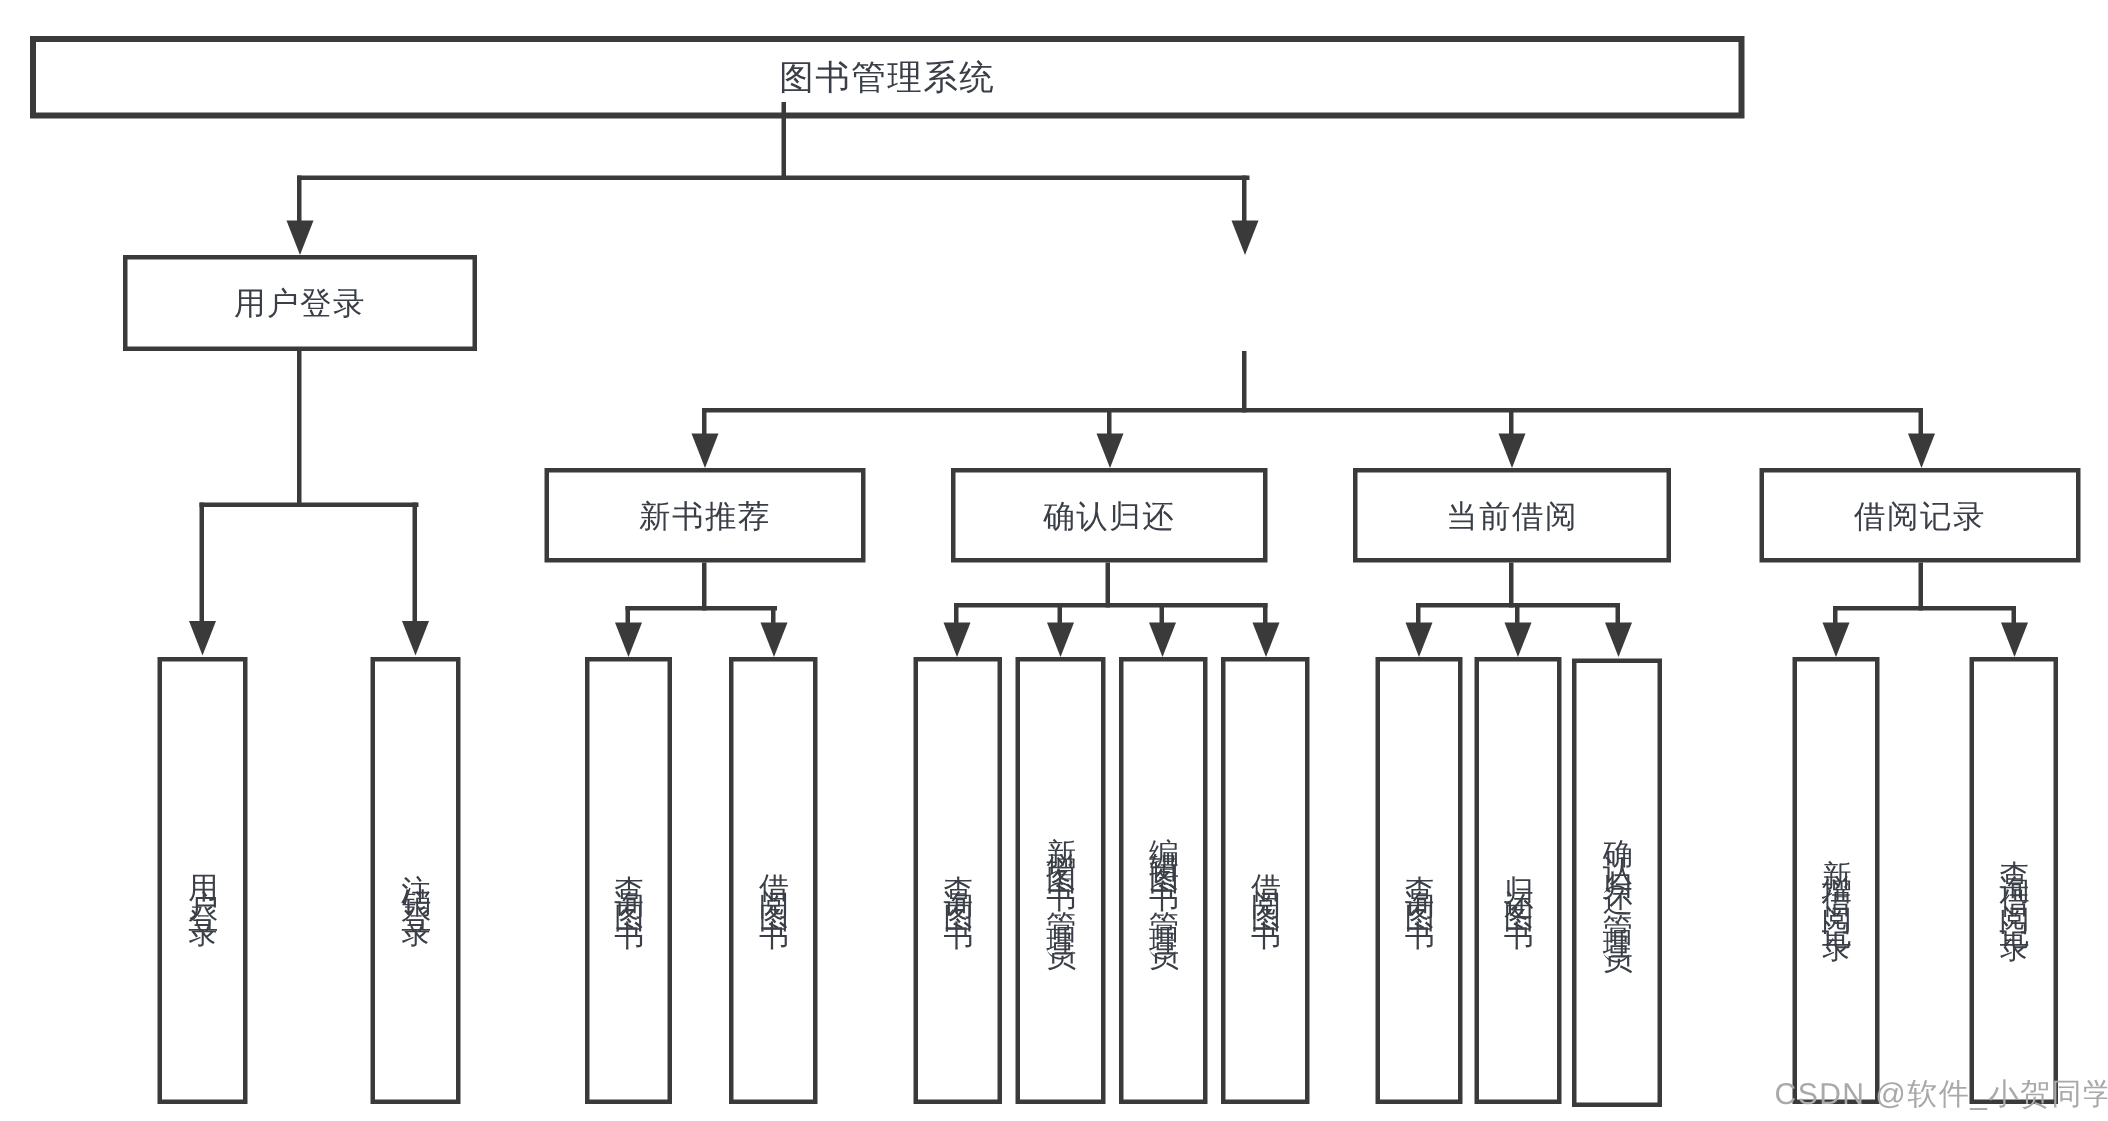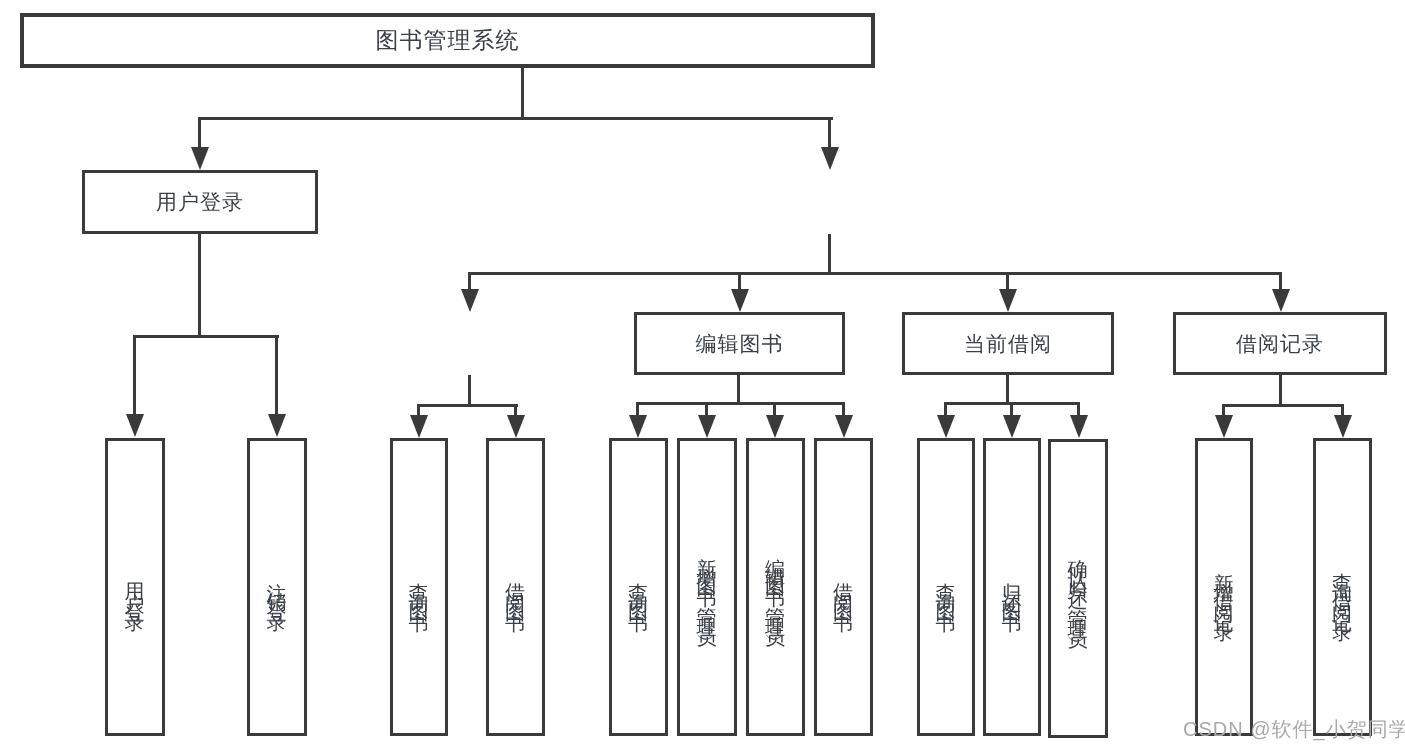--- a/index.html
+++ b/index.html
@@ -27,21 +27,21 @@
   .watermark{
     position:absolute;left:1183px;top:716px;font-size:20px;color:#a9a9a9;
     letter-spacing:1px;white-space:nowrap;z-index:5;
   }
 </style>
 </head>
 <body>
 
 <div class="canvas">
 
-  <div class="node root h" style="left:20px;top:13px;width:855px;height:55px;">
+  <div class="node root h" style="left:20px;top:24px;width:1143px;height:55px;">
     <span>图书管理系统</span>
   </div>
 
   <div class="vline" style="left:521px;top:68px;height:52px;"></div>
   <div class="hline" style="left:198px;top:117px;width:635px;"></div>
   <div class="vline" style="left:198px;top:117px;height:33px;"></div>
   <div class="arrow" style="left:191px;top:147px;"></div>
   <div class="vline" style="left:828px;top:117px;height:33px;"></div>
   <div class="arrow" style="left:821px;top:147px;"></div>
 
@@ -60,22 +60,25 @@
   <div class="hline" style="left:468px;top:272px;width:814px;"></div>
   <div class="vline" style="left:468px;top:272px;height:20px;"></div>
   <div class="arrow" style="left:461px;top:289px;"></div>
   <div class="vline" style="left:738px;top:272px;height:20px;"></div>
   <div class="arrow" style="left:731px;top:289px;"></div>
   <div class="vline" style="left:1006px;top:272px;height:20px;"></div>
   <div class="arrow" style="left:999px;top:289px;"></div>
   <div class="vline" style="left:1279px;top:272px;height:20px;"></div>
   <div class="arrow" style="left:1272px;top:289px;"></div>
 
+  <div class="node h" style="left:363px;top:312px;width:214px;height:63px;">
+    <span>新书推荐</span>
+  </div>
   <div class="node h" style="left:634px;top:312px;width:211px;height:63px;">
-    <span>编辑图书</span>
+    <span>确认归还</span>
   </div>
   <div class="node h" style="left:1173px;top:312px;width:214px;height:63px;">
     <span>借阅记录</span>
   </div>
   <div class="node h" style="left:902px;top:312px;width:212px;height:63px;">
     <span>当前借阅</span>
   </div>
 
   <div class="vline" style="left:468px;top:375px;height:32px;"></div>
   <div class="hline" style="left:417px;top:404px;width:101px;"></div>

